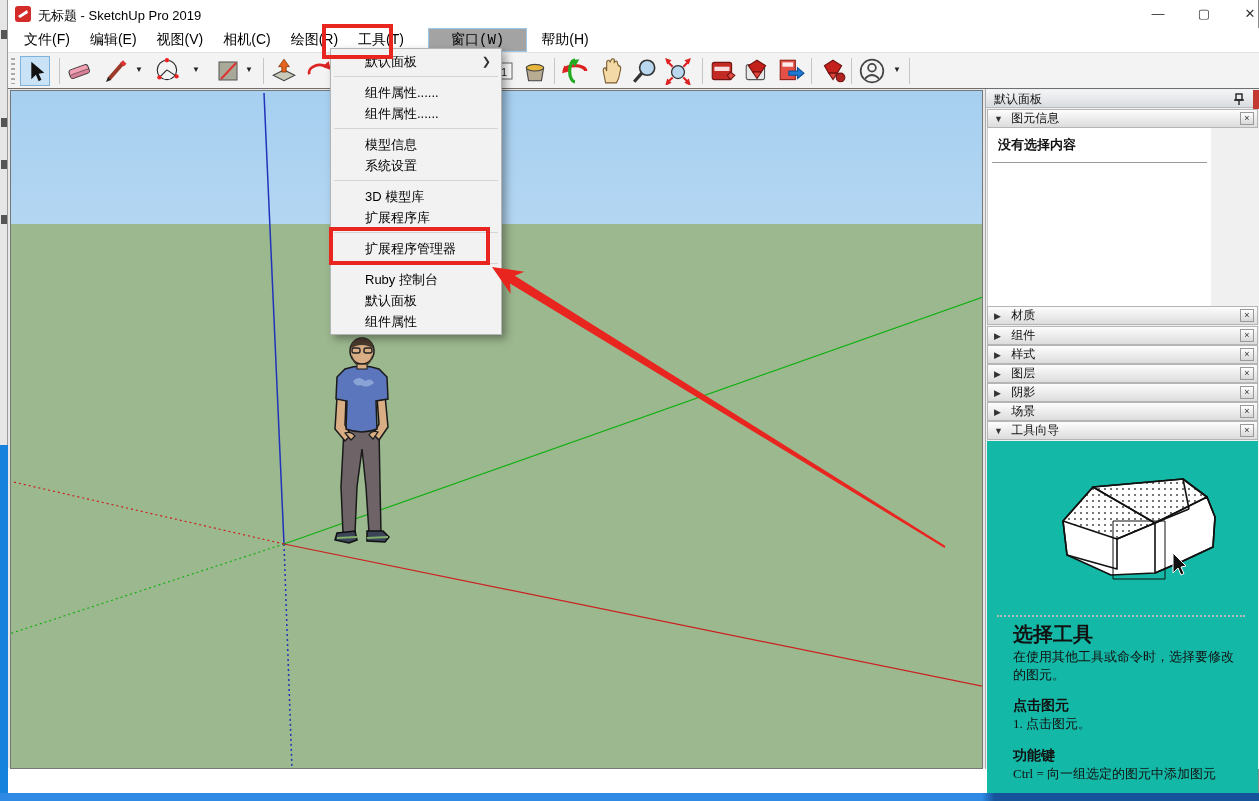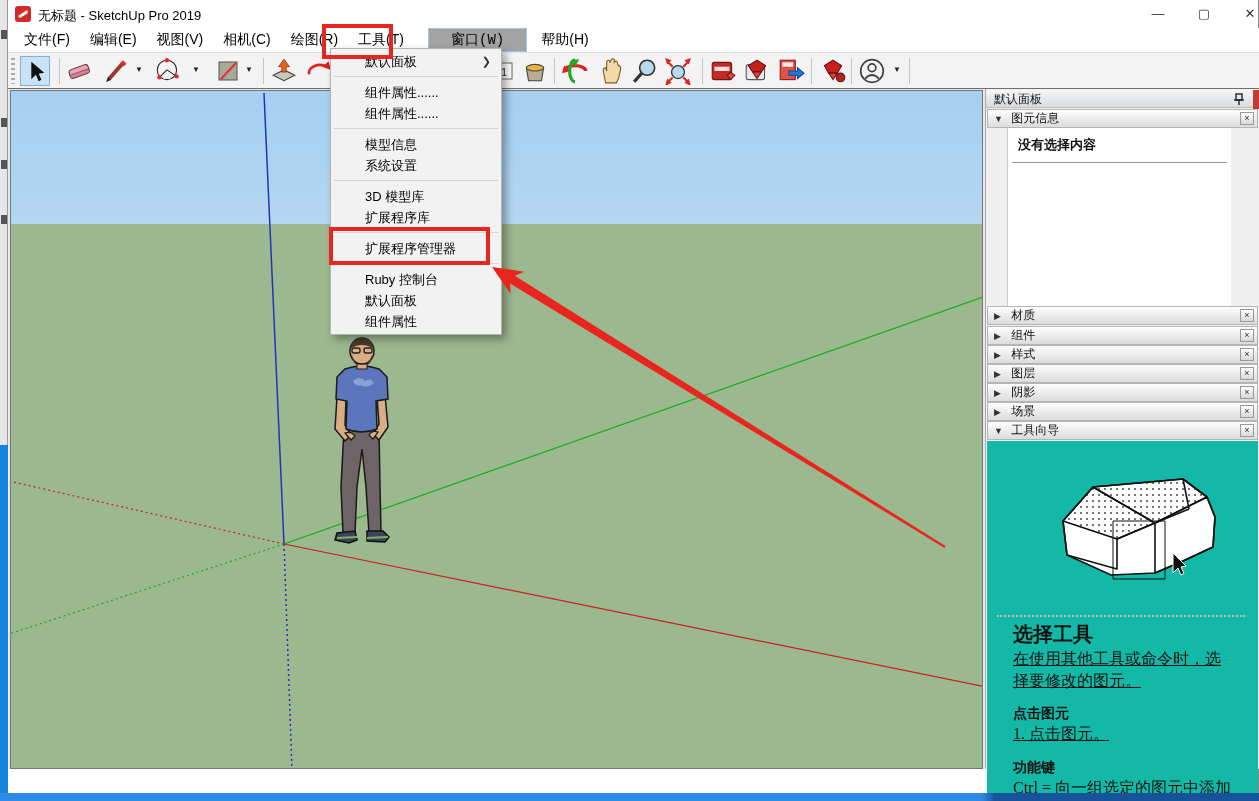--- a/index.html
+++ b/index.html
@@ -41,30 +41,30 @@
   #axes { position:absolute; left:0; top:0; }
 
   
   #panel { left:977px; top:0; width:274px; height:680px; background:#f0f0f0; border-left:1px solid #aaa; }
   #panel-title { position:absolute; left:0; top:1px; width:273px; height:18px; background:linear-gradient(#f4f5f7,#d9dcdf); border-bottom:1px solid #bbb; font-size:12px; line-height:18px; padding-left:8px; color:#111; }
   #panel-pin { position:absolute; right:14px; top:3px; width:12px; height:13px; }
   #panel-red-sliver { position:absolute; right:0; top:0; width:6px; height:19px; background:#c23a32; }
   .sec-header { position:absolute; left:1px; width:271px; height:19px; background:linear-gradient(#fdfdfd,#dcdcdc); border:1px solid #b5b5b5; font-size:12px; line-height:17px; color:#111; padding-left:6px; }
   .sec-header .tri { display:inline-block; width:14px; font-size:9px; color:#333; }
   .xbtn { position:absolute; right:3px; top:2px; width:14px; height:13px; background:linear-gradient(#fff,#d8d8d8); border:1px solid #999; font-size:9px; line-height:11px; text-align:center; color:#333; }
-  #entity-content { position:absolute; left:1px; top:39px; width:224px; height:179px; background:#fff; border-left:1px solid #ccc;margin-left:20px; }
+  #entity-content { position:absolute; left:1px; top:39px; width:224px; height:179px; background:#fff; border-left:1px solid #ccc; }
   #entity-empty { padding:8px 0 0 10px; font-weight:bold; font-size:13px; }
   #entity-rule { margin:8px 4px 0 4px; border-top:1px solid #999; }
 
   #instructor { position:absolute; left:1px; top:352px; width:271px; height:419px; background:#14b8a6; overflow:hidden; }
   #instructor-inner { padding:10px 14px 0 26px; font-family:"Liberation Serif", serif; }
   #instr-sep { border-top:2px dotted #b8b8b8; margin:12px 2px 8px 2px; }
   .instr-h1 { font-size:20px; font-weight:bold; color:#111; }
   .instr-h2 { font-size:14px; font-weight:bold; margin-top:14px; }
-  .instr-p { font-size:16px; line-height:1.35; color:#111;text-decoration:underline; }
+  .instr-p { font-size:13px; line-height:1.35; color:#111; }
 
   
   #statusbar { left:0; top:768px; width:1251px; height:25px; background:#f1f1f1; border-top:1px solid #cfcfcf; }
   .sb-sep { top:5px; width:1px; height:15px; background:#b5b5b5; }
   #measure-label { left:995px; top:4px; font-size:14px; font-weight:bold; color:#000; }
   #measure-input { left:1040px; top:3px; width:208px; height:19px; border:1px solid #8a8a8a; background:#fff; font-size:12px; padding:0 3px; }
 
   #bottom-strip { left:0; top:793px; width:1259px; height:8px; background:linear-gradient(90deg,#2e8ae4 0 78%, #17539b 79% 100%); }
 
   

